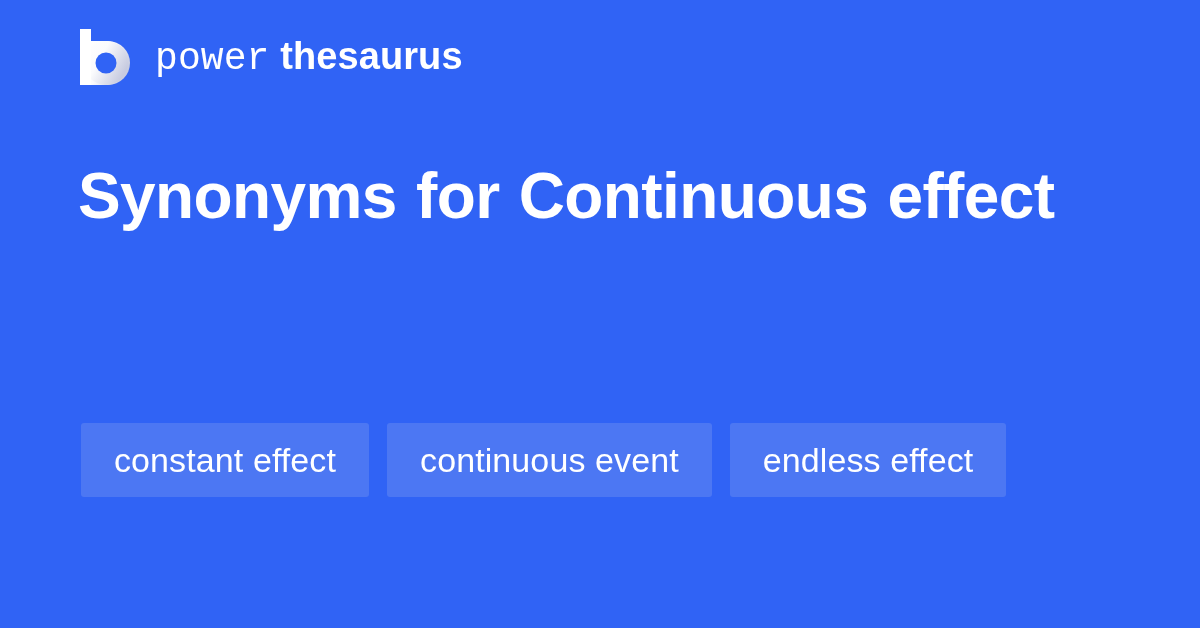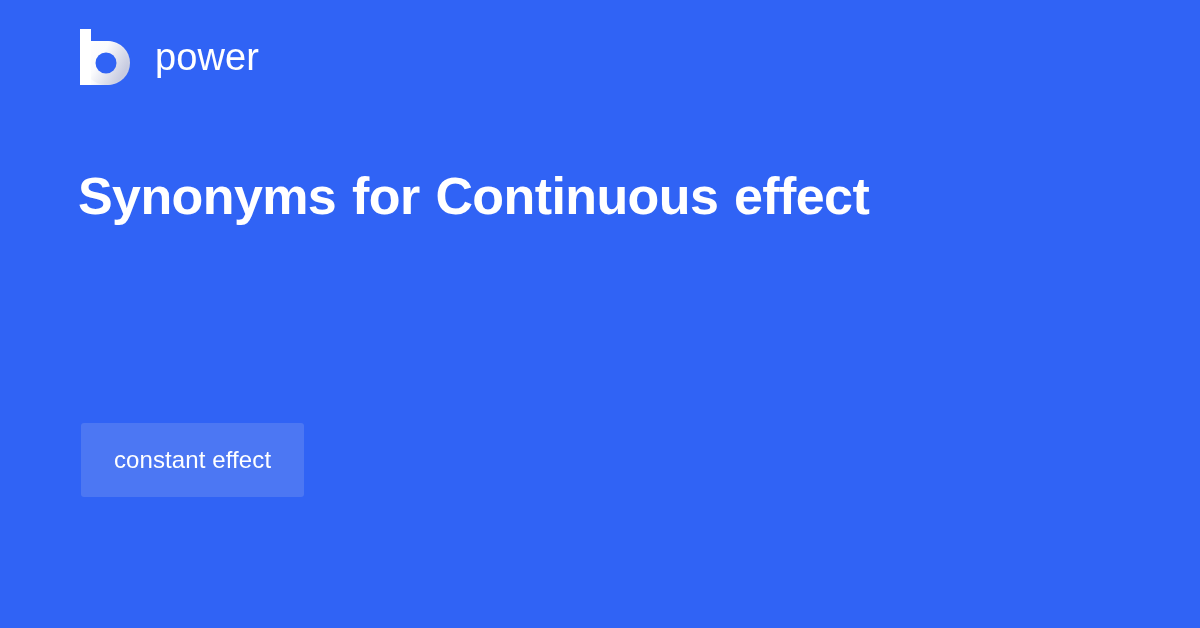--- a/index.html
+++ b/index.html
@@ -44,37 +44,38 @@
     font-size: 38px;
     line-height: 1;
     color: #FFFFFF;
     letter-spacing: 0.1px;
     white-space: nowrap;
     display: flex;
     align-items: baseline;
   }
   .brand-name .word-power {
     font-weight: 400;
+    font-family: Liberation Mono, monospace;
   }
   .brand-name .word-space {
     width: 0.28em;
     display: inline-block;
   }
   .brand-name .word-thesaurus {
     font-weight: 700;
   }
 
   
   .headline {
     position: absolute;
     left: 78px;
     top: 140px;
     width: 1040px;
     margin: 0;
-    font-size: 52px;
+    font-size: 64px;
     line-height: 112px;
     font-weight: 700;
     color: #FFFFFF;
     letter-spacing: -0.6px;
     word-spacing: 2px;
   }
 
   
   .chips {
     position: absolute;
@@ -88,21 +89,21 @@
   }
   .chip {
     display: flex;
     align-items: center;
     justify-content: center;
     height: 74px;
     padding: 12px 33px;
     box-sizing: border-box;
     background: #4C77F3;
     border-radius: 3px;
-    font-size: 24px;
+    font-size: 34px;
     line-height: 1;
     font-weight: 400;
     color: #FFFFFF;
     white-space: nowrap;
     letter-spacing: 0.1px;
   }
 </style>
 </head>
 <body>
 
@@ -122,22 +123,25 @@
 
       <path d="M10 12 H28 A22 22 0 0 1 28 56 H10 Z" fill="url(#bowlGrad)"></path>
       <circle cx="26" cy="34" r="22" fill="url(#bowlGrad)"></circle>
       <circle cx="26" cy="34" r="10.5" fill="#3063F5"></circle>
 
       <rect x="0" y="0" width="11" height="56" fill="#FFFFFF"></rect>
     </svg>
     <div class="brand-name">
       <span class="word-power">power</span>
       <span class="word-space"></span>
+      <span class="word-thesaurus">thesaurus</span>
     </div>
   </div>
 
   <h1 class="headline">Synonyms for Continuous effect</h1>
 
   <div class="chips">
     <div class="chip">constant effect</div>
+    <div class="chip">continuous event</div>
+    <div class="chip">endless effect</div>
   </div>
 
 </div>
 
 </body></html>

